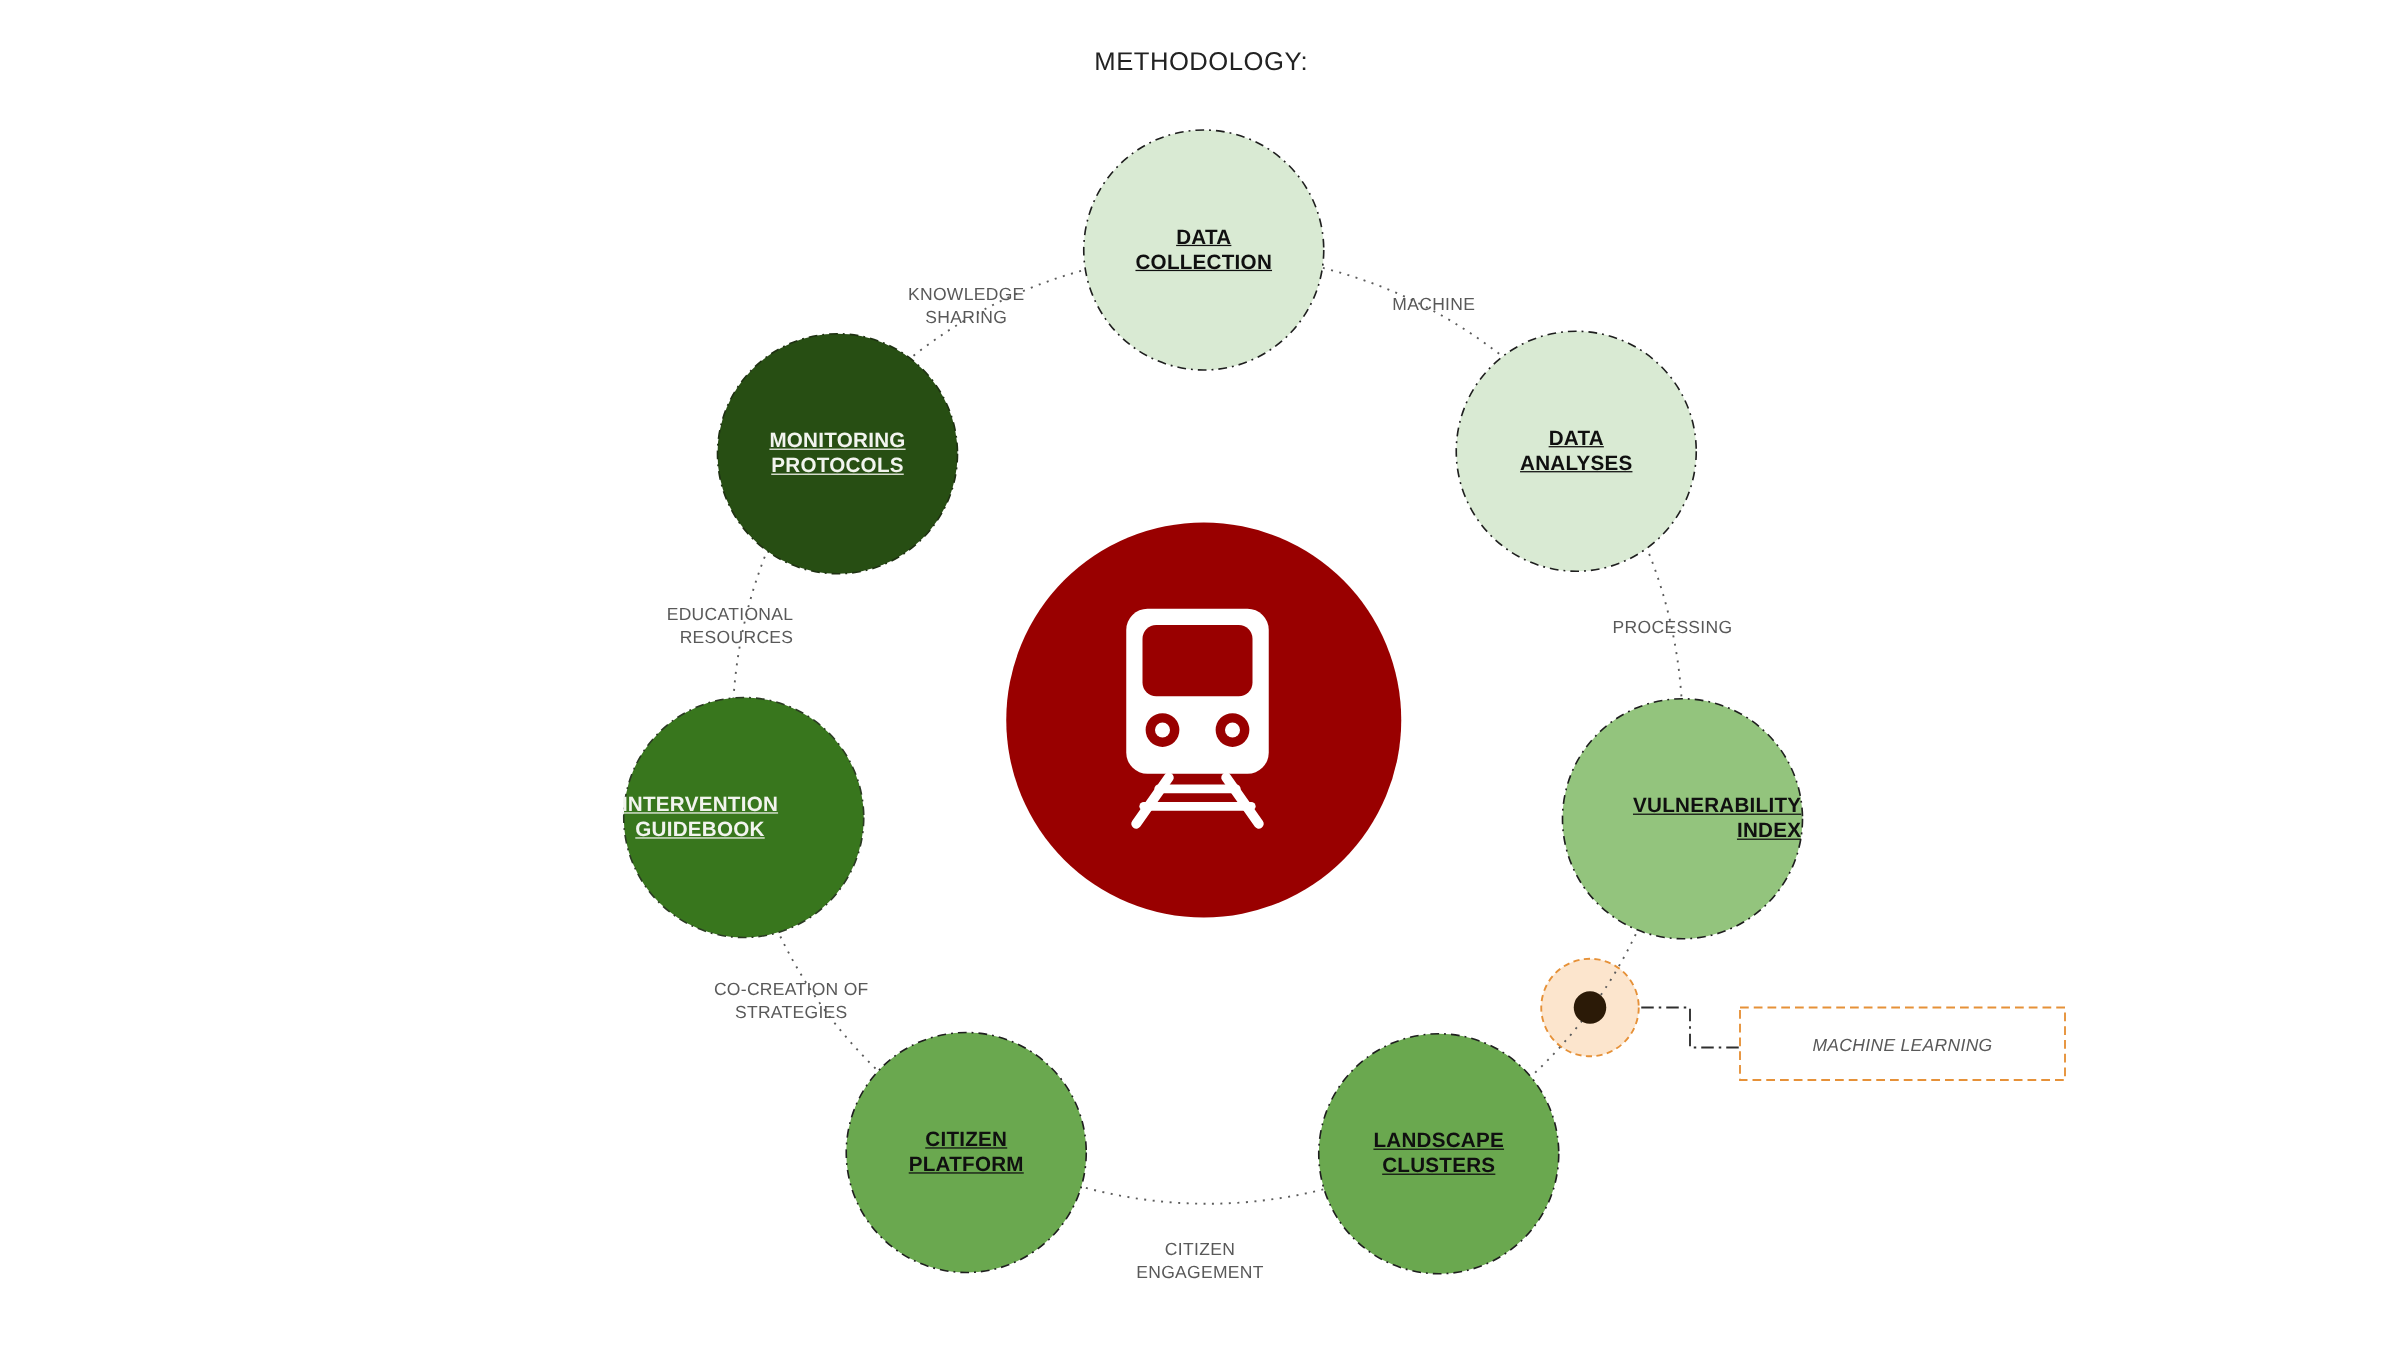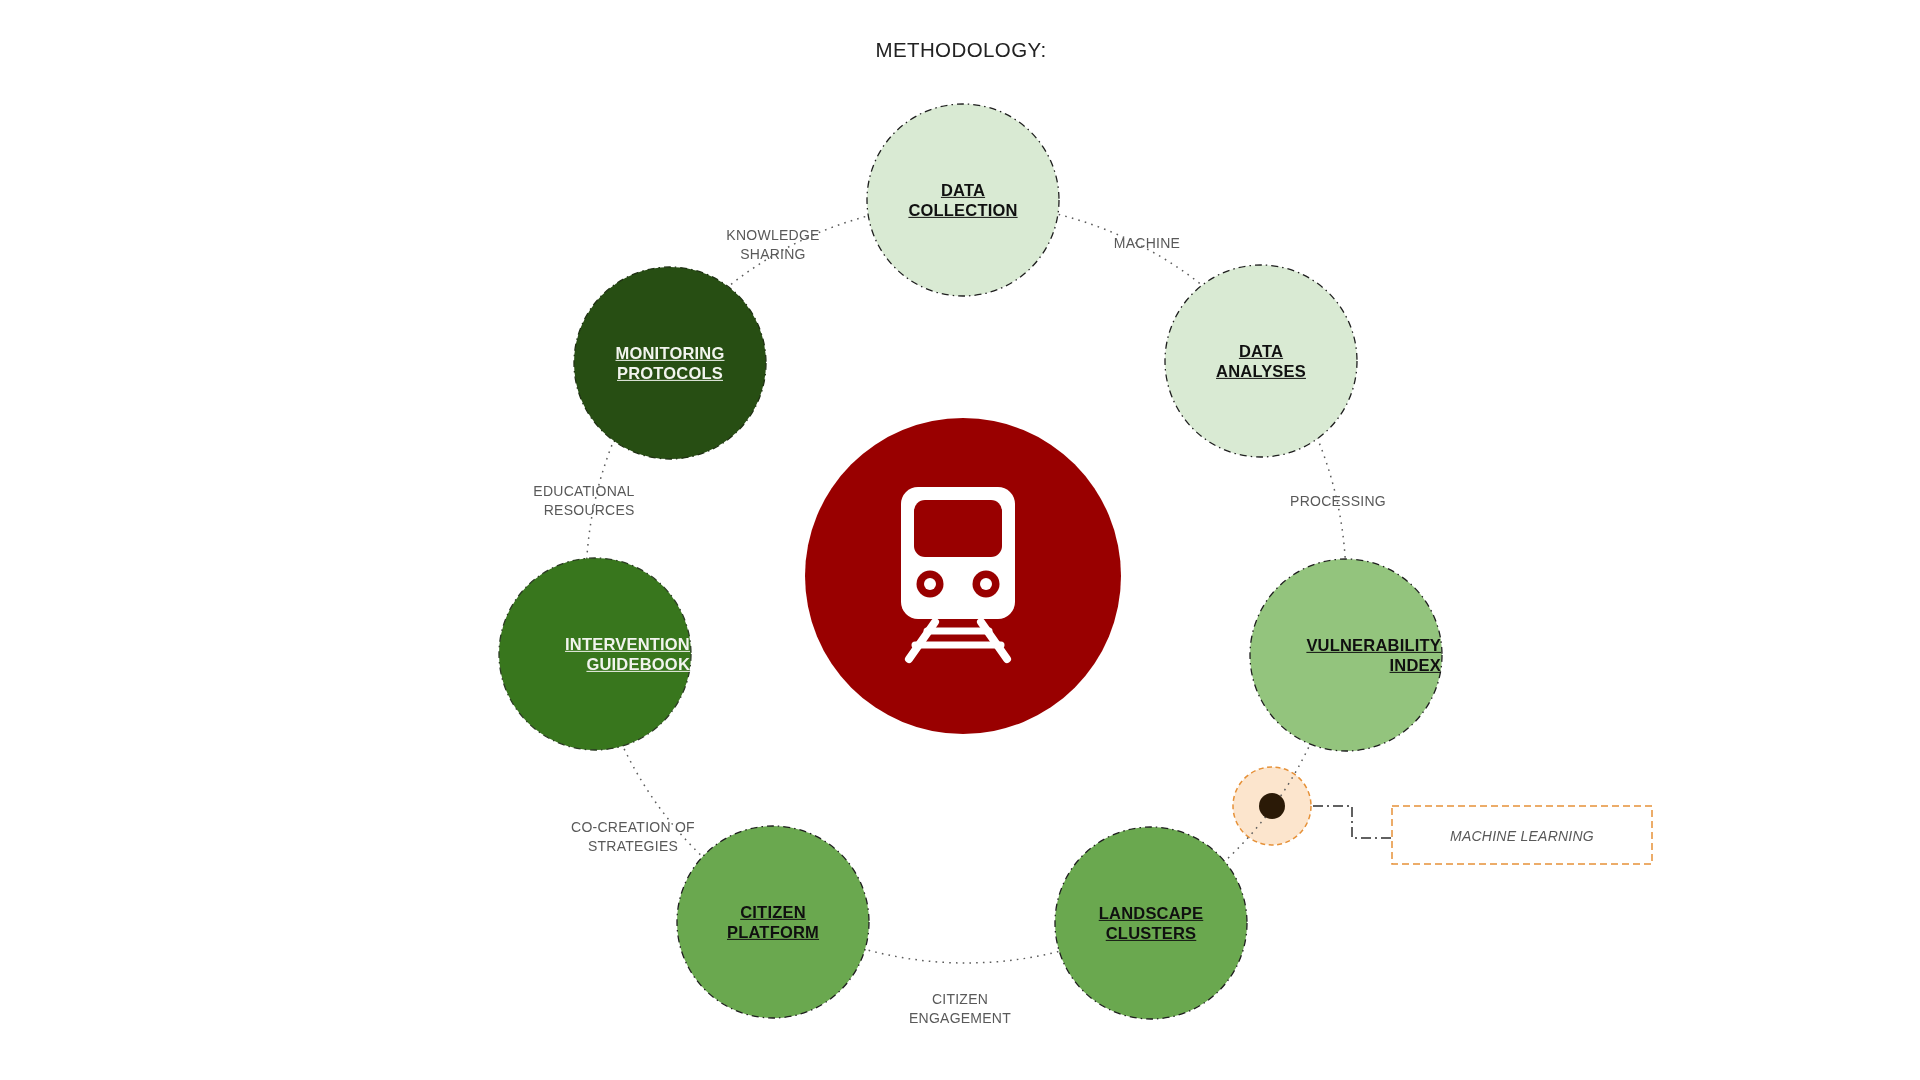--- a/index.html
+++ b/index.html
@@ -61,30 +61,30 @@
   <div class="label node-label" style="left:963px;top:200px;">DATA
 COLLECTION</div>
   <div class="label node-label" style="left:1261px;top:361px;">DATA
 ANALYSES</div>
   <div class="label node-label" style="left:1346px;top:655px;text-align:right;">VULNERABILITY
 INDEX</div>
   <div class="label node-label" style="left:1151px;top:923px;">LANDSCAPE
 CLUSTERS</div>
   <div class="label node-label" style="left:773px;top:922px;">CITIZEN
 PLATFORM</div>
-  <div class="label node-label on-dark" style="left:595px;top:654px;text-align:right;">INTERVENTION
+  <div class="label node-label on-dark" style="left:560px;top:654px;">INTERVENTION
 GUIDEBOOK</div>
   <div class="label node-label on-dark" style="left:670px;top:363px;">MONITORING
 PROTOCOLS</div>
 
   <div class="label edge-label" style="left:1147px;top:244px;">MACHINE</div>
   <div class="label edge-label" style="left:1338px;top:502px;">PROCESSING</div>
   <div class="label edge-label" style="left:960px;top:1009px;">CITIZEN
 ENGAGEMENT</div>
-  <div class="label edge-label" style="left:633px;top:801px;margin-top:36px;">CO-CREATION OF
+  <div class="label edge-label" style="left:633px;top:801px;">CO-CREATION OF
 STRATEGIES</div>
   <div class="label edge-label" style="left:584px;top:501px;text-align:right;">EDUCATIONAL
 RESOURCES</div>
   <div class="label edge-label" style="left:773px;top:245px;">KNOWLEDGE
 SHARING</div>
 
   <div class="label ml-label" style="left:1522px;top:836px;">MACHINE LEARNING</div>
 
 </div>
 

